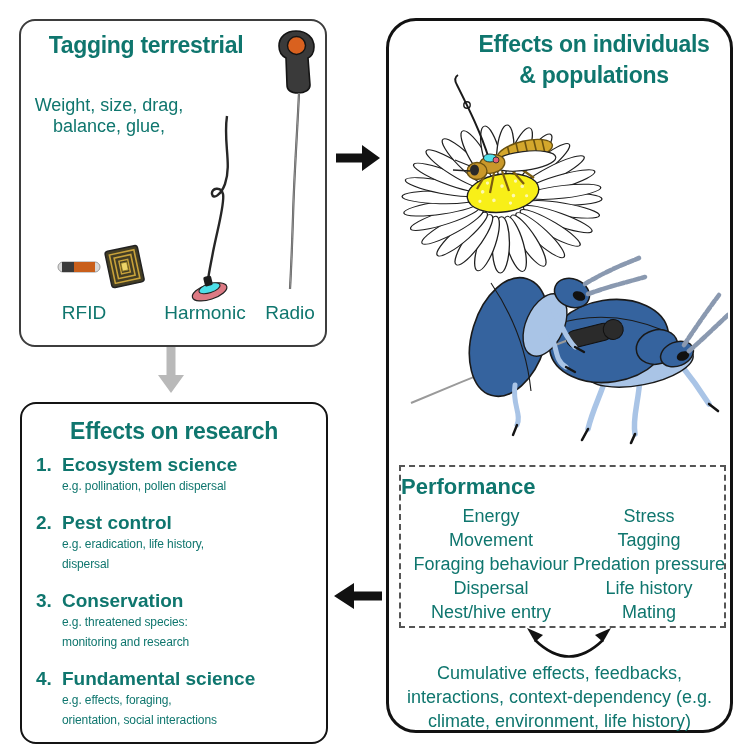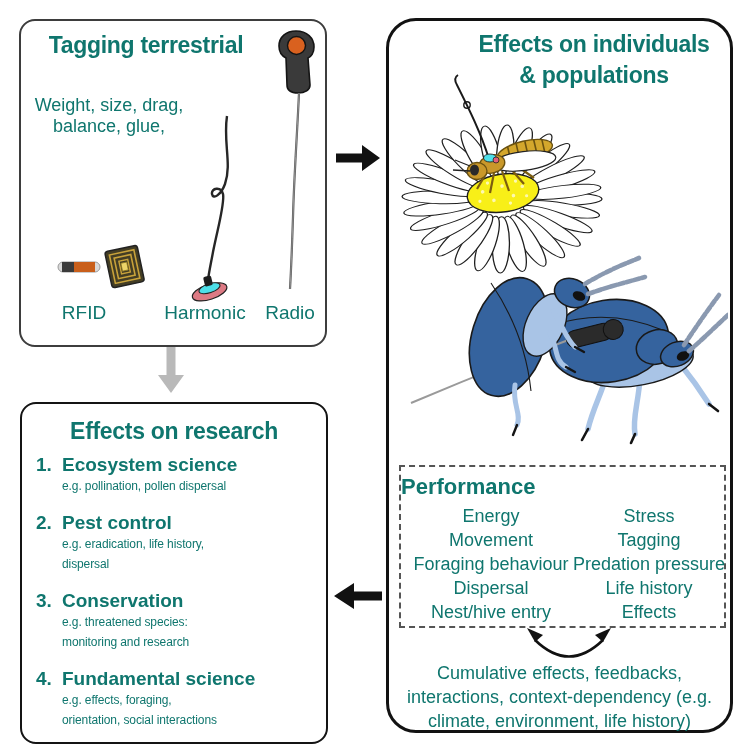--- a/index.html
+++ b/index.html
@@ -235,21 +235,21 @@
         <div>Movement</div>
         <div>Foraging behaviour</div>
         <div>Dispersal</div>
         <div>Nest/hive entry</div>
       </div>
       <div id="perf-col-right" class="perf-col">
         <div>Stress</div>
         <div>Tagging</div>
         <div>Predation pressure</div>
         <div>Life history</div>
-        <div>Effects</div>
+        <div>Mating</div>
       </div>
     </div>
 
     <svg class="abs" style="left:134px;top:606px;" width="92" height="42" viewBox="0 0 92 42">
       <path d="M12,13 Q46,46 80,13" fill="none" stroke="#111" stroke-width="2.6"></path>
       <path d="M12,15 L4,1 L20,8 Z" fill="#111"></path>
       <path d="M80,15 L88,1 L72,8 Z" fill="#111"></path>
     </svg>
 
     <div class="caption" style="top:640px;">

